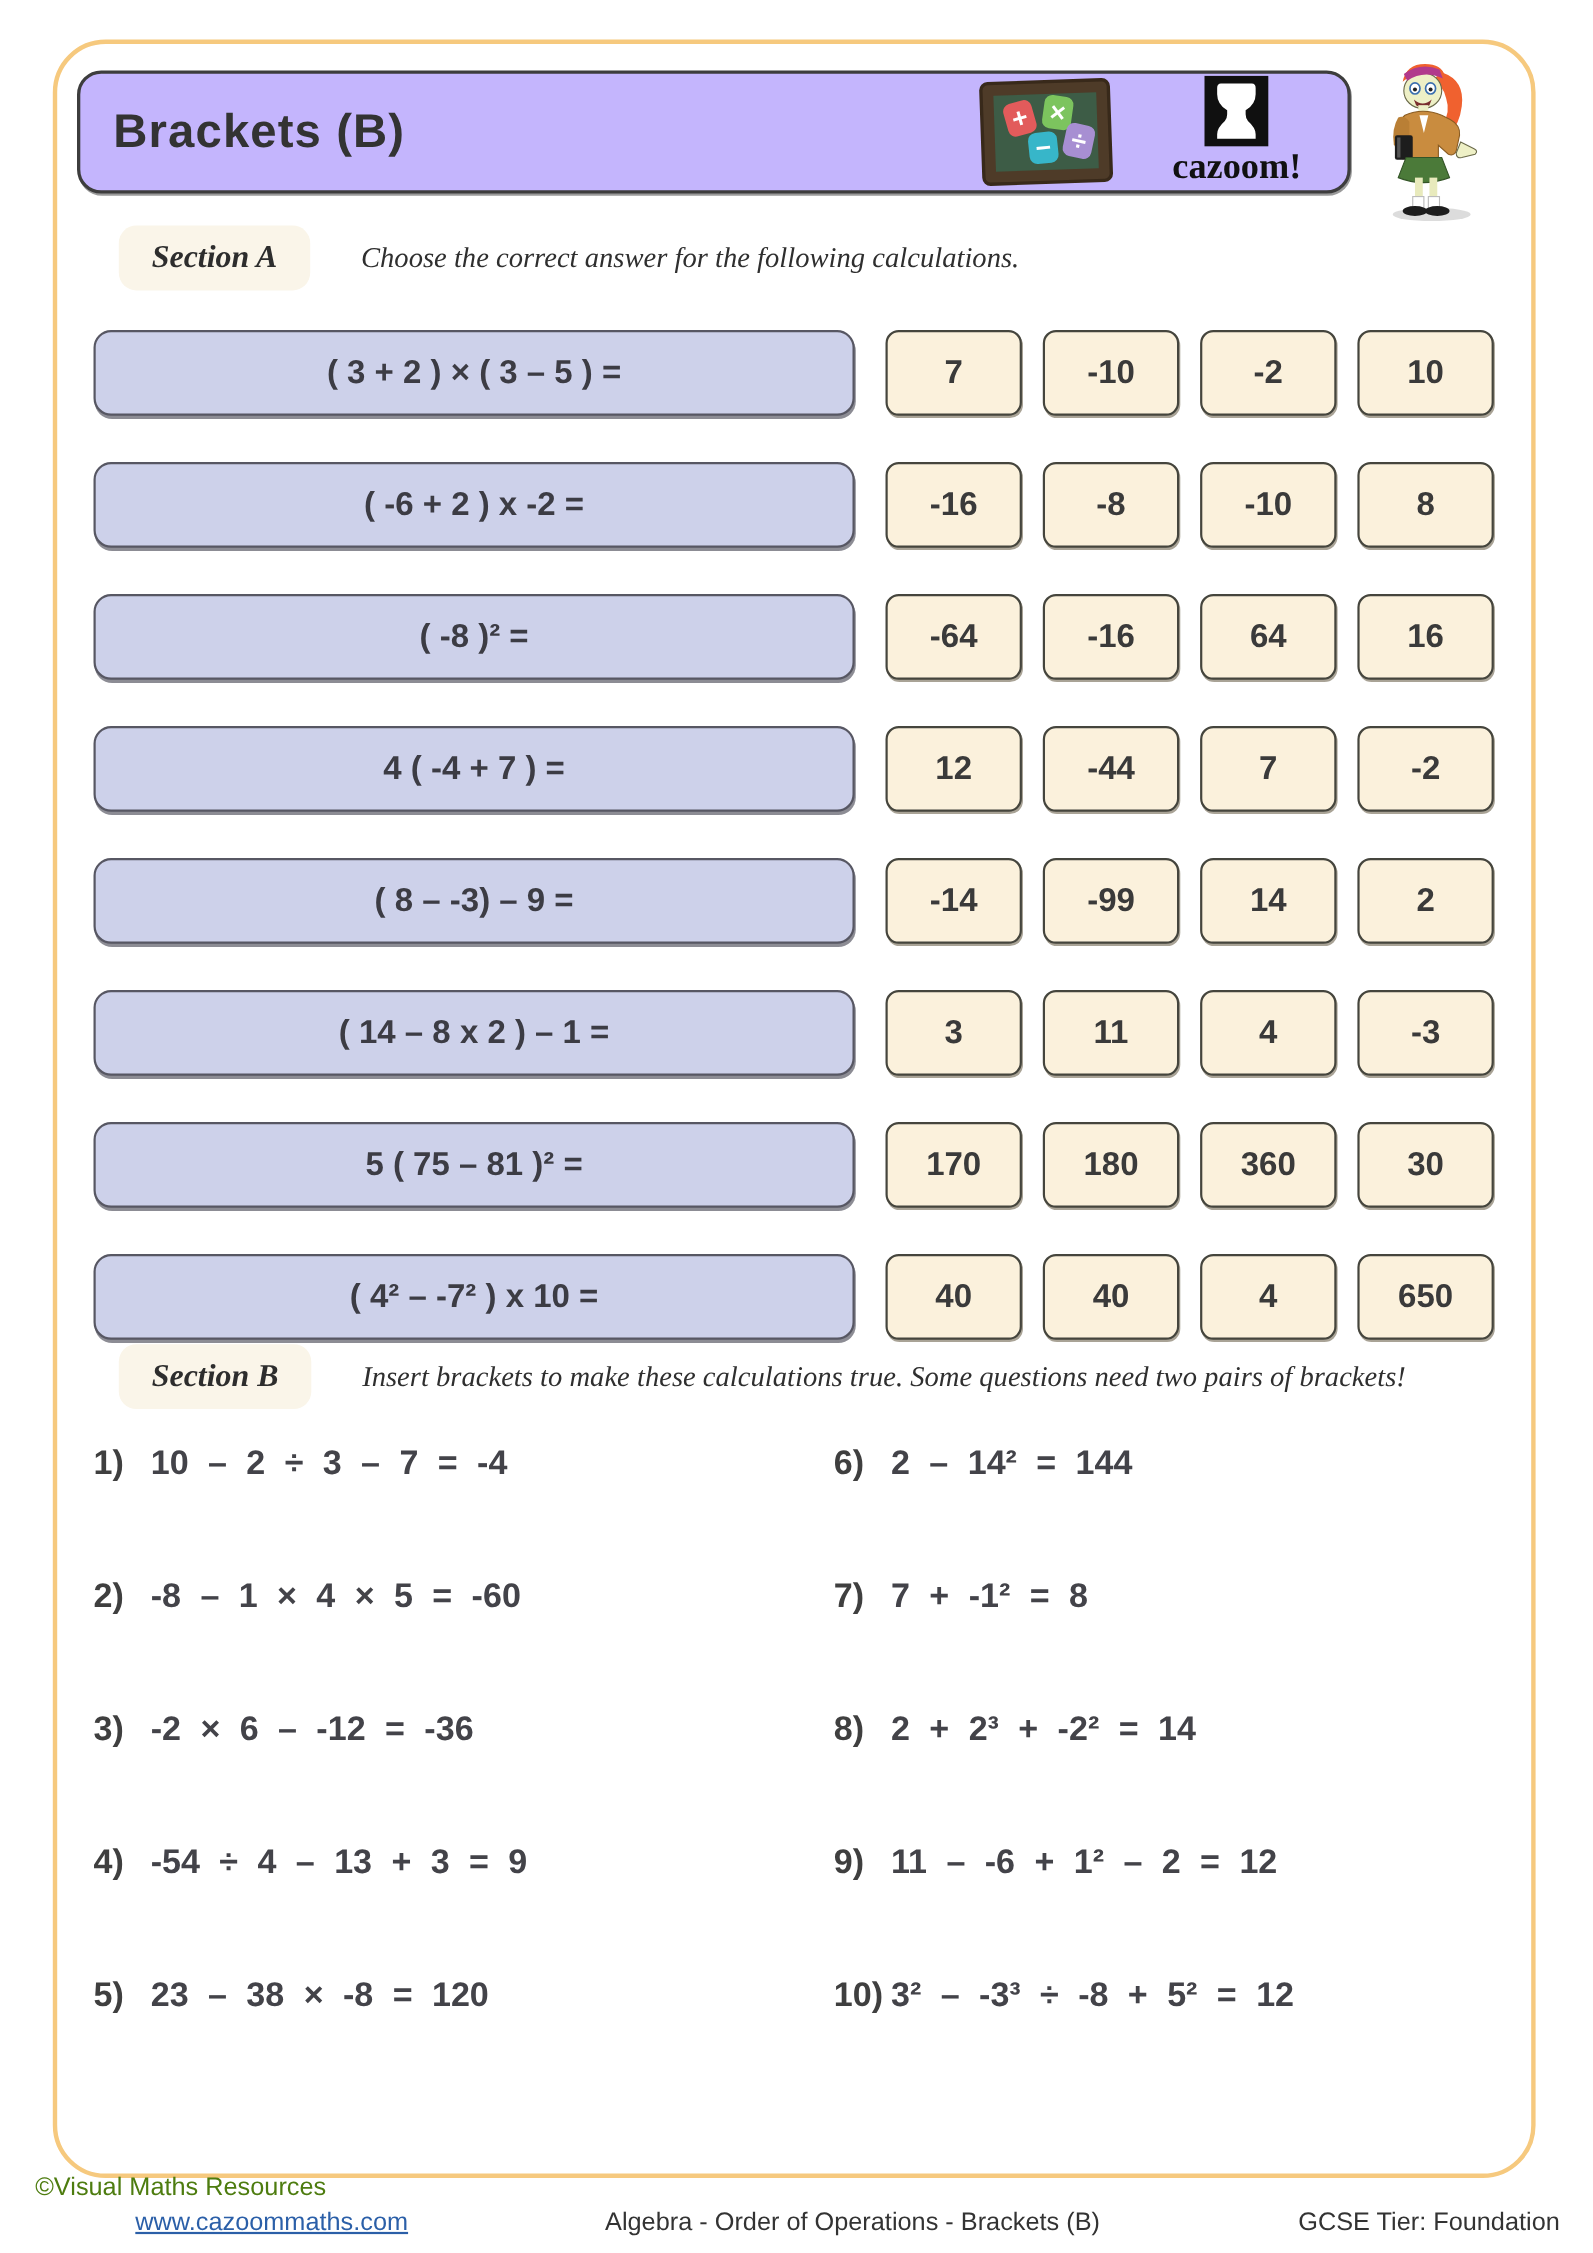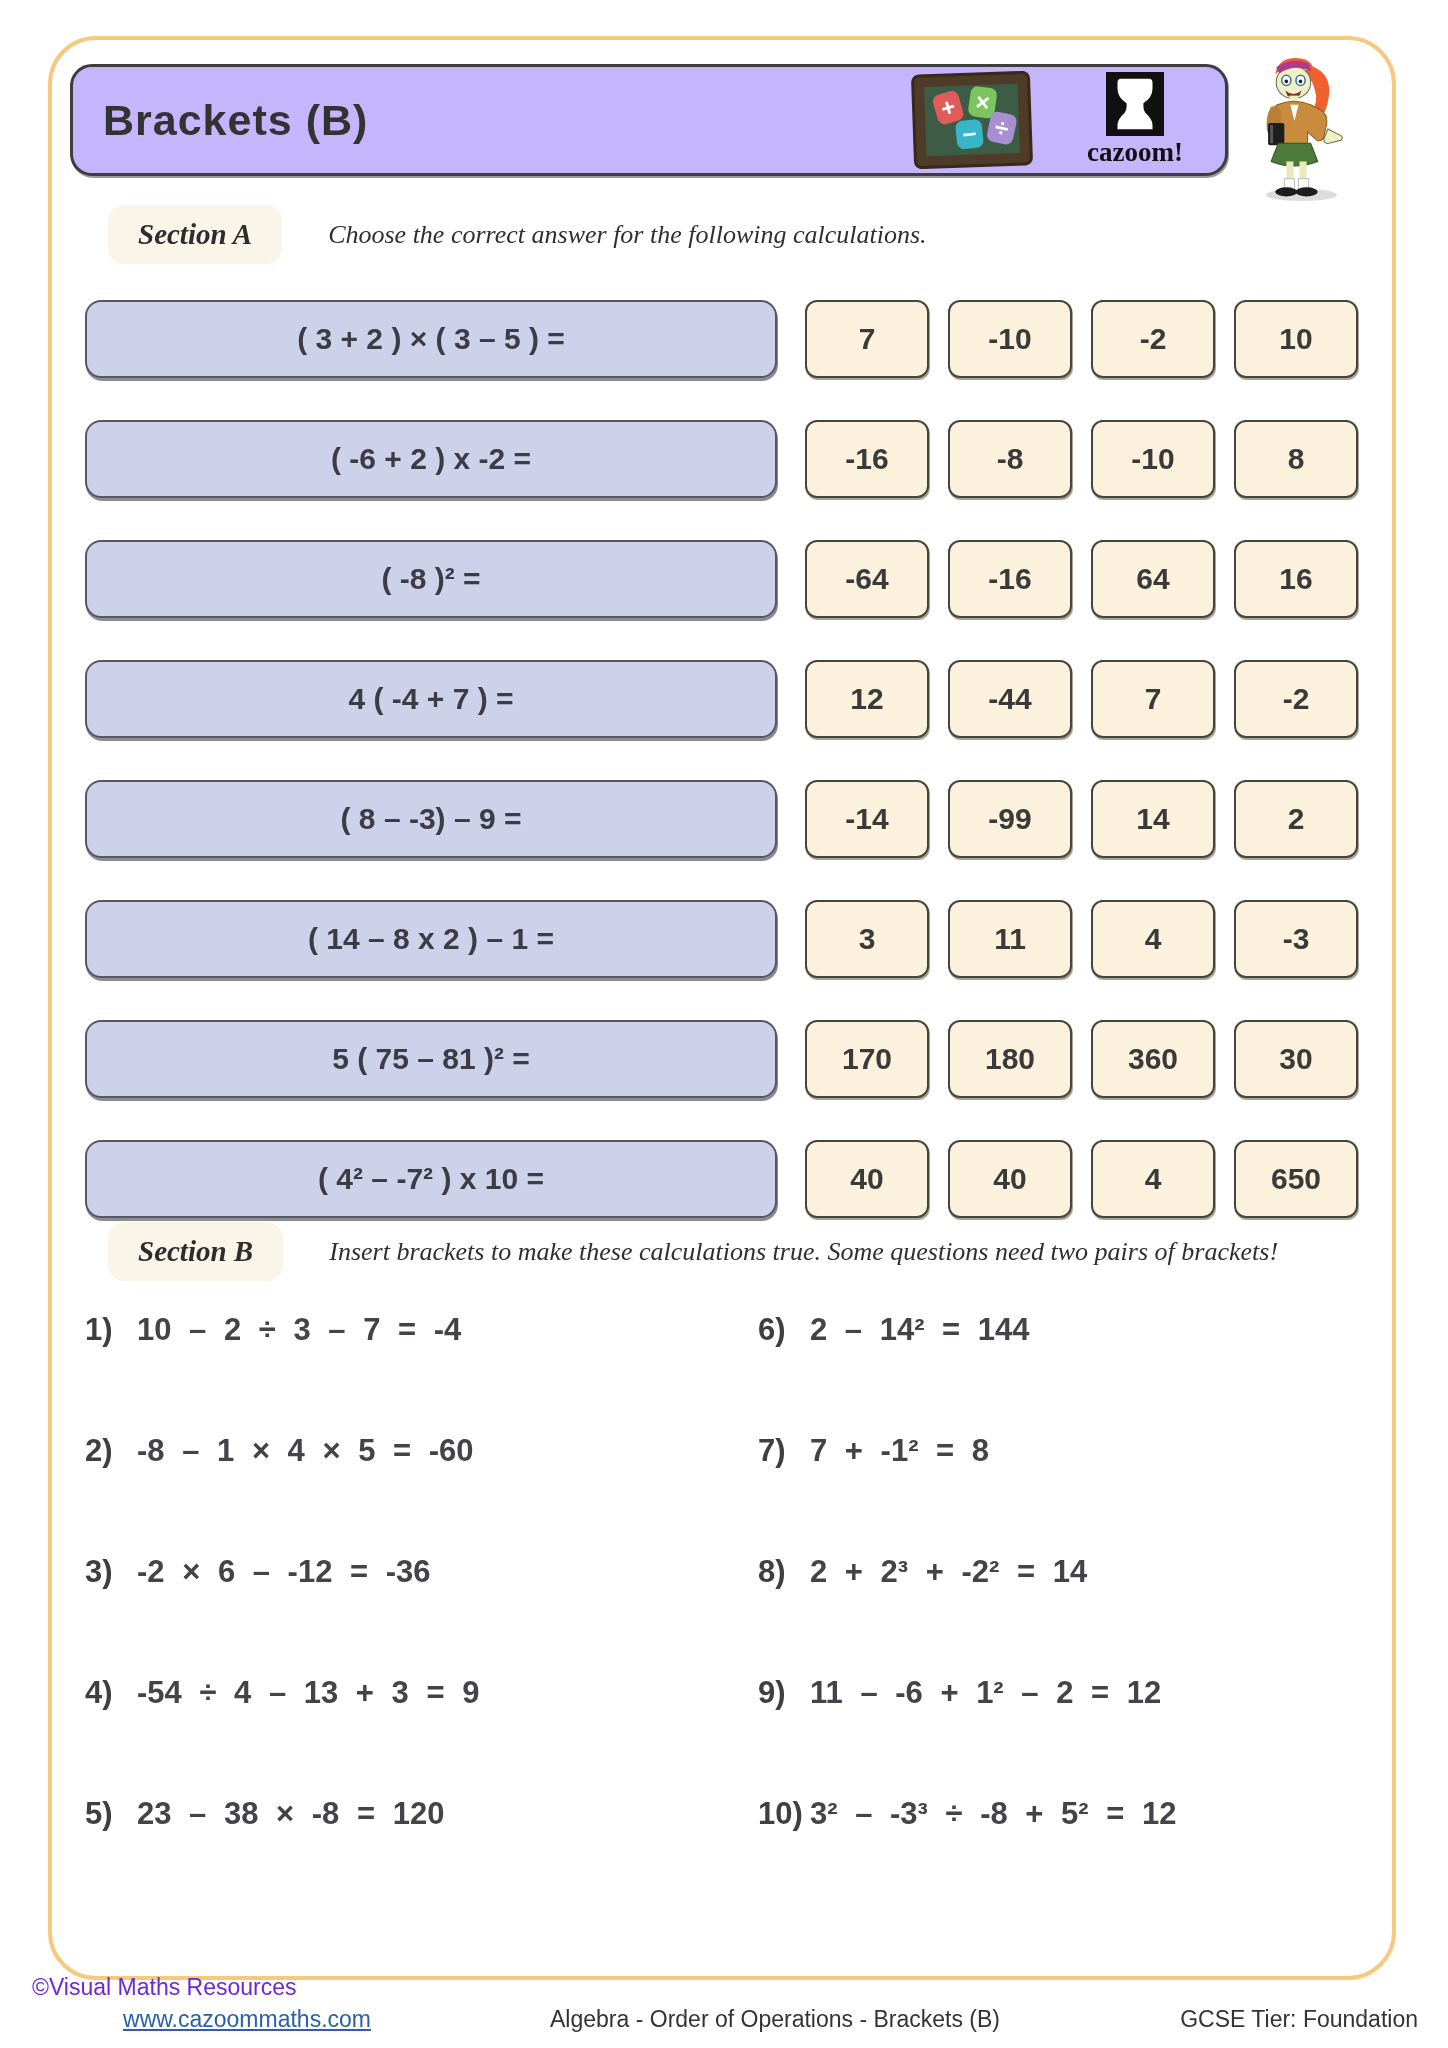--- a/index.html
+++ b/index.html
@@ -15,21 +15,21 @@
   
   .title-box{
     position:absolute;left:18px;top:24px;width:1158px;height:112px;
     background:#c4b5fd;border:3px solid #3d3d3d;border-radius:22px;box-sizing:border-box;
     display:flex;align-items:center;padding:0 42px 0 30px;box-shadow:1px 2px 0 #9a9a9a;
   }
   .page-title{flex:1;margin:0;font-size:43px;font-weight:bold;color:#333;letter-spacing:1px;}
   .chalkboard{width:122px;height:98px;margin-right:54px;flex:0 0 auto;}
   .logo{display:flex;flex-direction:column;align-items:center;flex:0 0 auto;}
   .logo-mark{width:58px;height:64px;background:#101010;display:flex;align-items:center;justify-content:center;}
-  .logo-text{font-family:"Liberation Serif", serif;font-weight:bold;font-size:27px;color:#111;margin-top:1px;}
+  .logo-text{font-family:"Liberation Serif", serif;font-weight:bold;font-size:33px;color:#111;margin-top:1px;}
   .girl{position:absolute;left:1188px;top:10px;width:118px;height:152px;}
   
   .section-head{position:absolute;left:18px;display:flex;align-items:center;gap:46px;padding-left:38px;}
   .section-label{
     background:#faf5e9;border-radius:16px;padding:13px 30px;
     font-family:"Liberation Serif", serif;font-style:italic;font-weight:bold;font-size:29px;color:#2d2d2d;
   }
   .section-instruction{
     font-family:"Liberation Serif", serif;font-style:italic;font-size:26px;color:#2f2f2f;
   }
@@ -56,21 +56,21 @@
   .problems{position:absolute;top:1272px;left:0;width:100%;}
   .pcol{position:absolute;top:0;}
   #pcol-left{left:33px;}
   #pcol-right{left:706px;}
   .prob{display:flex;align-items:flex-start;height:40px;margin-bottom:81px;}
   .pnum{flex:0 0 52px;font-size:31px;font-weight:bold;color:#3f3f3f;}
   .pexpr{font-size:31px;font-weight:bold;color:#434349;word-spacing:9px;white-space:nowrap;}
   
   .footer{position:absolute;left:32px;right:30px;top:1974px;display:flex;align-items:flex-end;font-size:23px;}
   .f-left{width:430px;display:flex;flex-direction:column;gap:5px;}
-  .f-copy{color:#6d28d9;}
+  .f-copy{color:#4d7c0f;}
   .f-link{color:#2b5fa8;text-decoration:underline;cursor:pointer;text-align:center;}
   .f-center{flex:1;text-align:center;color:#333;}
   .f-right{width:330px;text-align:right;color:#333;}
 </style>
 </head>
 <body>
 
 <div class="frame">
 
   <div class="title-box">

